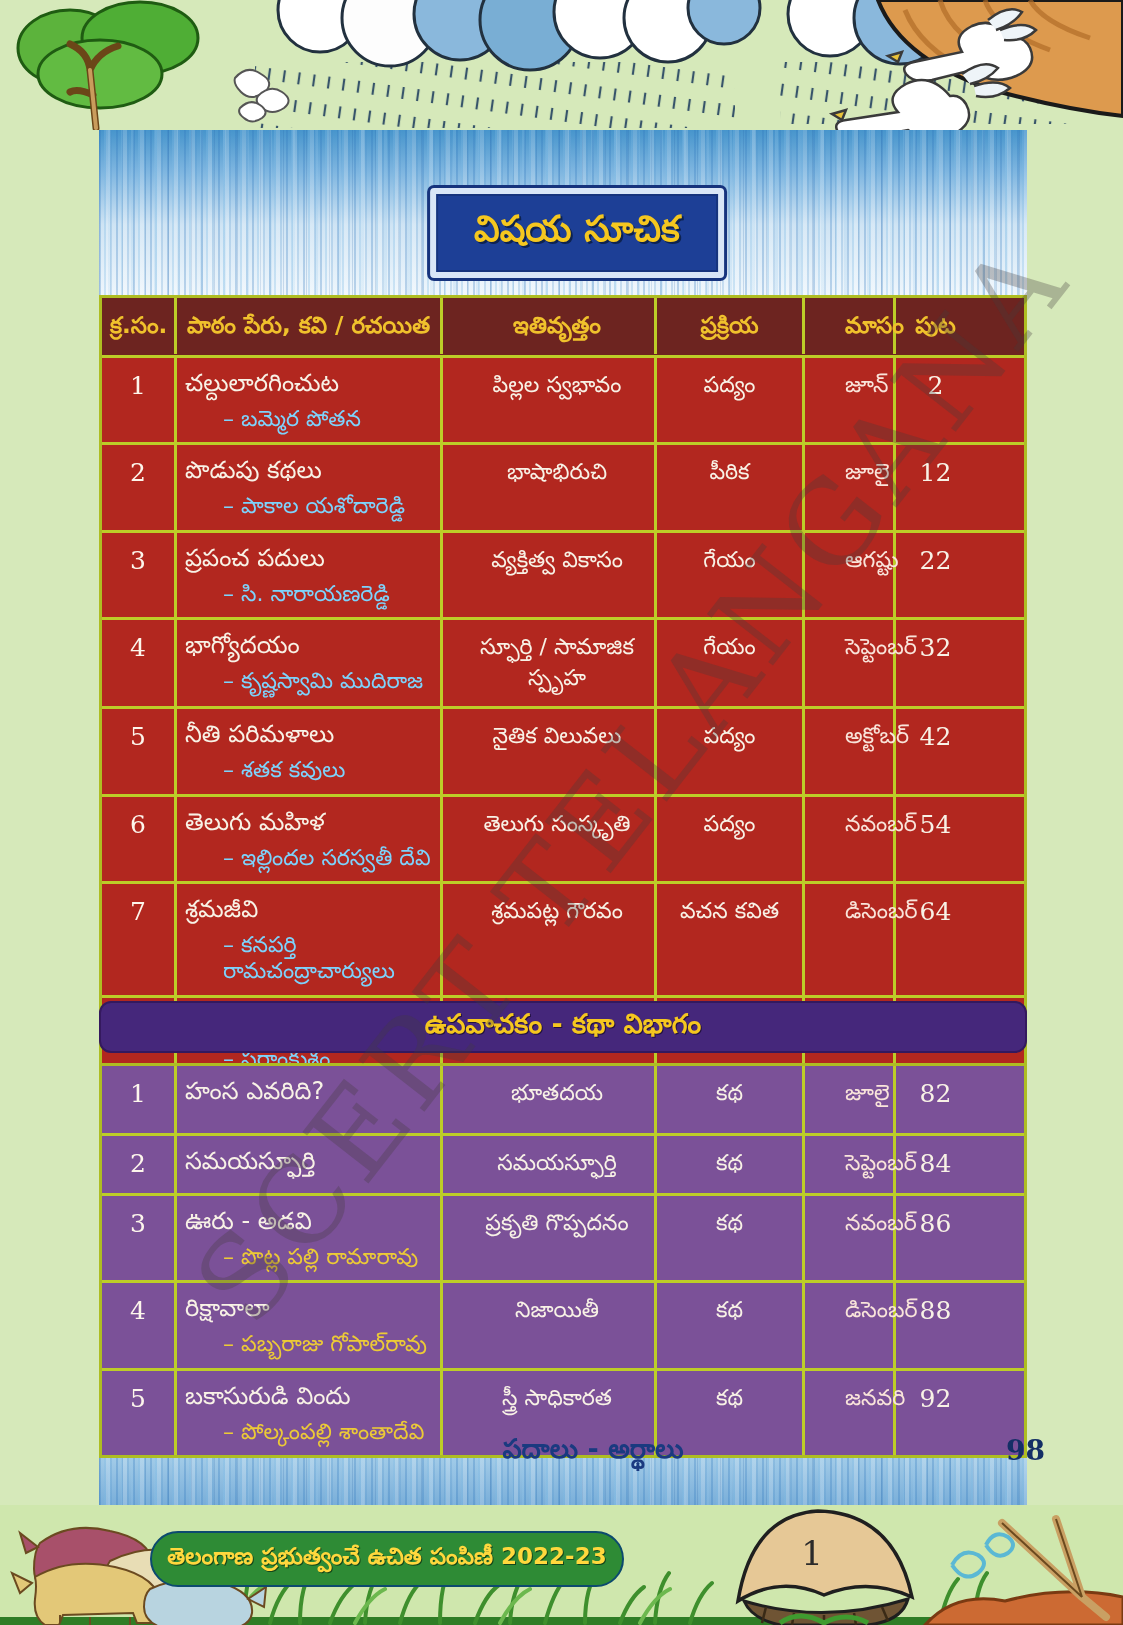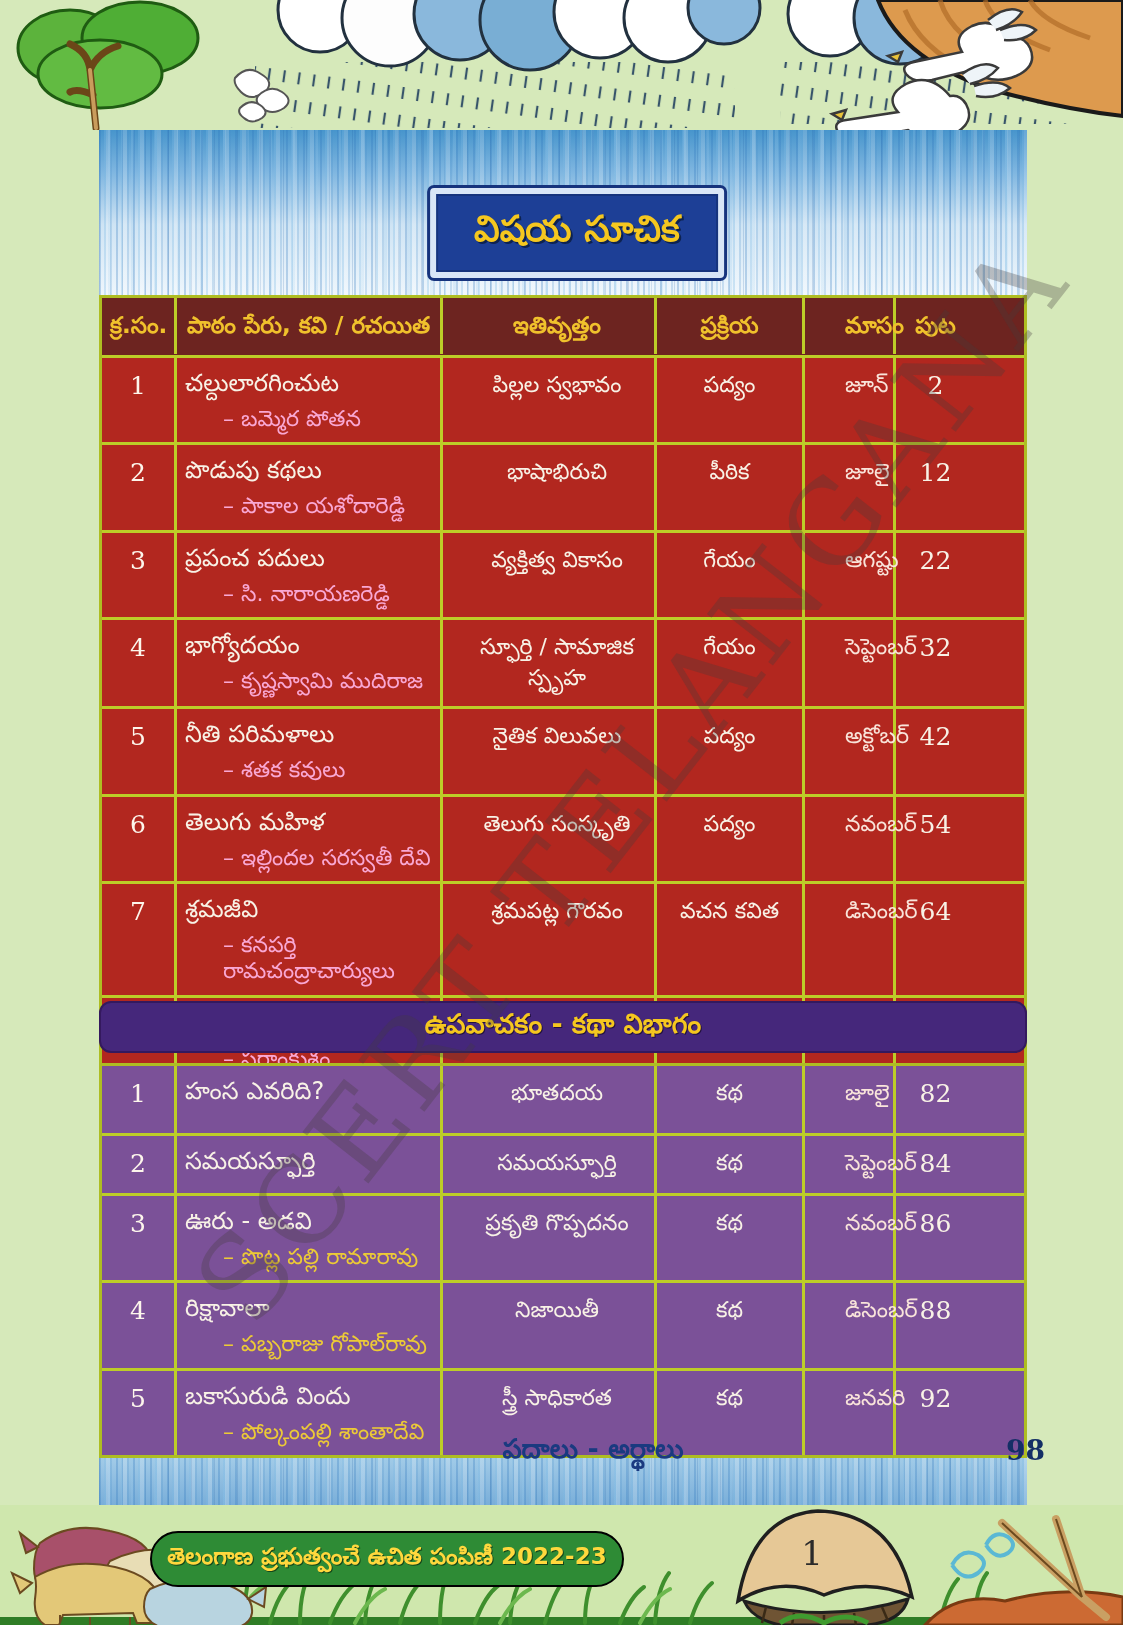--- a/index.html
+++ b/index.html
@@ -7,21 +7,21 @@
     width:1123px;height:1625px;position:relative;overflow:hidden;
     background:#d6e9ba;
     font-family:"DejaVu Sans",sans-serif;
   }
   
   .top-decor{position:absolute;left:0;top:0;width:1123px;height:130px;}
   .bottom-strip{position:absolute;left:0;top:1505px;width:1123px;height:120px;background:#cfe7ad;}
   .bottom-strip svg{position:absolute;left:0;top:0;}
   .gov-pill{
     position:absolute;left:150px;top:26px;width:470px;height:52px;
-    background:#2e8b35;border:2px solid #000000;border-radius:28px;
+    background:#2e8b35;border:2px solid #0c4a6e;border-radius:28px;
     display:flex;align-items:center;justify-content:center;
     color:#ffd83d;font-size:23px;font-weight:bold;text-shadow:1px 1px 0 #14461a;
   }
   .mushroom-number{
     position:absolute;left:782px;top:28px;width:60px;text-align:center;
     font-family:"DejaVu Serif",serif;font-size:34px;color:#2b2b2b;
   }
   
   .content{
     position:absolute;left:99px;top:130px;width:928px;height:1375px;
@@ -58,21 +58,21 @@
   .c3{width:214px;text-align:center;padding-left:25px;}
   .c4{width:148px;text-align:center;}
   .c5{width:91px;text-align:center;padding-left:40px;}
   .c6{width:79px;text-align:center;}
   .thead{background:#6d2420;min-height:60px;align-items:flex-start;}
   .thead .cell{color:#f0c12c;font-size:23px;font-weight:bold;padding-top:14px;}
   .red{background:#b2271f;min-height:80px;}
   .purple{background:#7b5198;}
   .num{font-family:"DejaVu Serif",serif;font-size:25px;color:#fdf6ec;padding-top:13px;}
   .lesson-title{font-size:24px;line-height:1.25;}
-  .lesson-author{font-size:22px;color:#f9a8d4;padding-left:38px;margin-top:8px;line-height:1.2;}
+  .lesson-author{font-size:22px;color:#7dd3fc;padding-left:38px;margin-top:8px;line-height:1.2;}
   .purple .lesson-author{color:#ecca36;}
   .mid{font-size:22px;padding-top:14px;}
   .month{color:#f9e4da;}
   .page{font-family:"DejaVu Serif",serif;font-size:25px;padding-top:13px;}
   
   .section-band{
     position:absolute;left:0;top:871px;width:928px;height:52px;box-sizing:border-box;
     background:#45277b;border:2px solid #34195e;border-radius:12px;
     display:flex;align-items:center;justify-content:center;
   }

